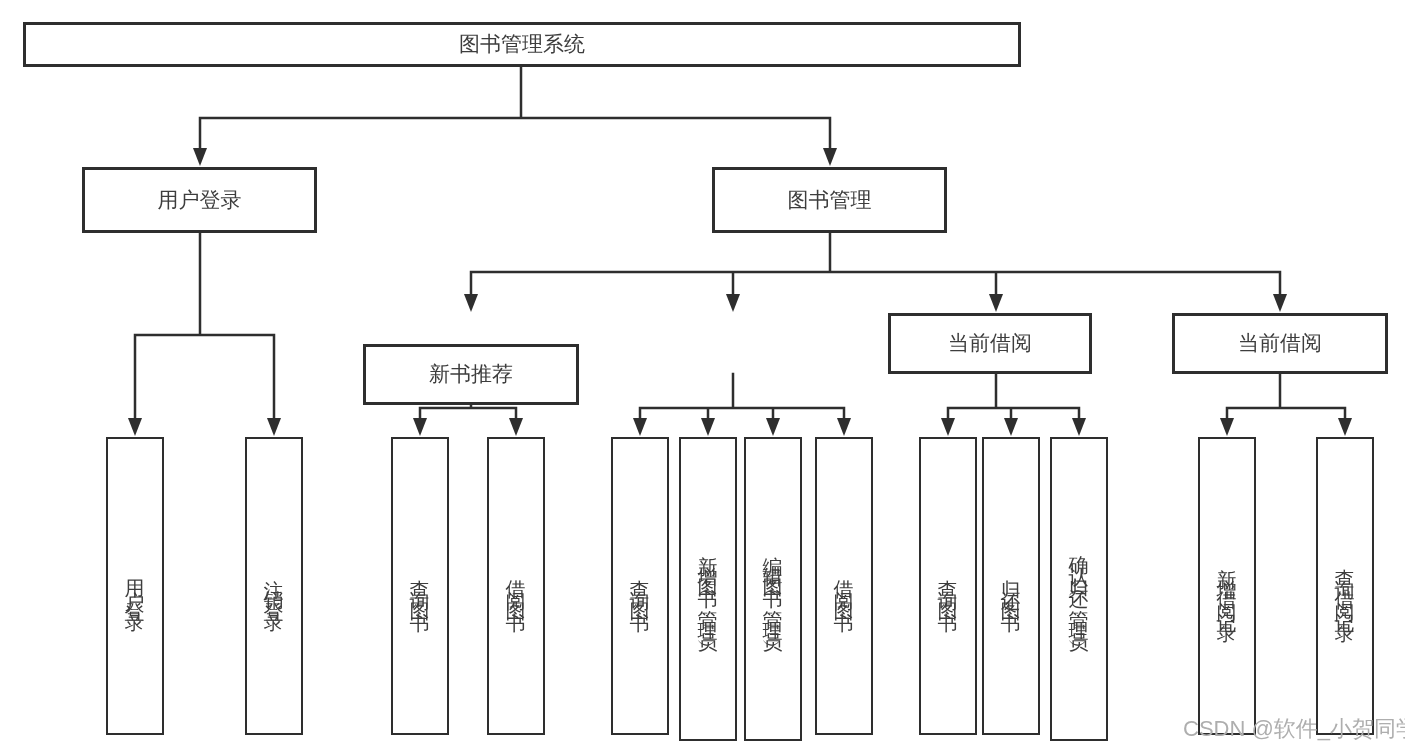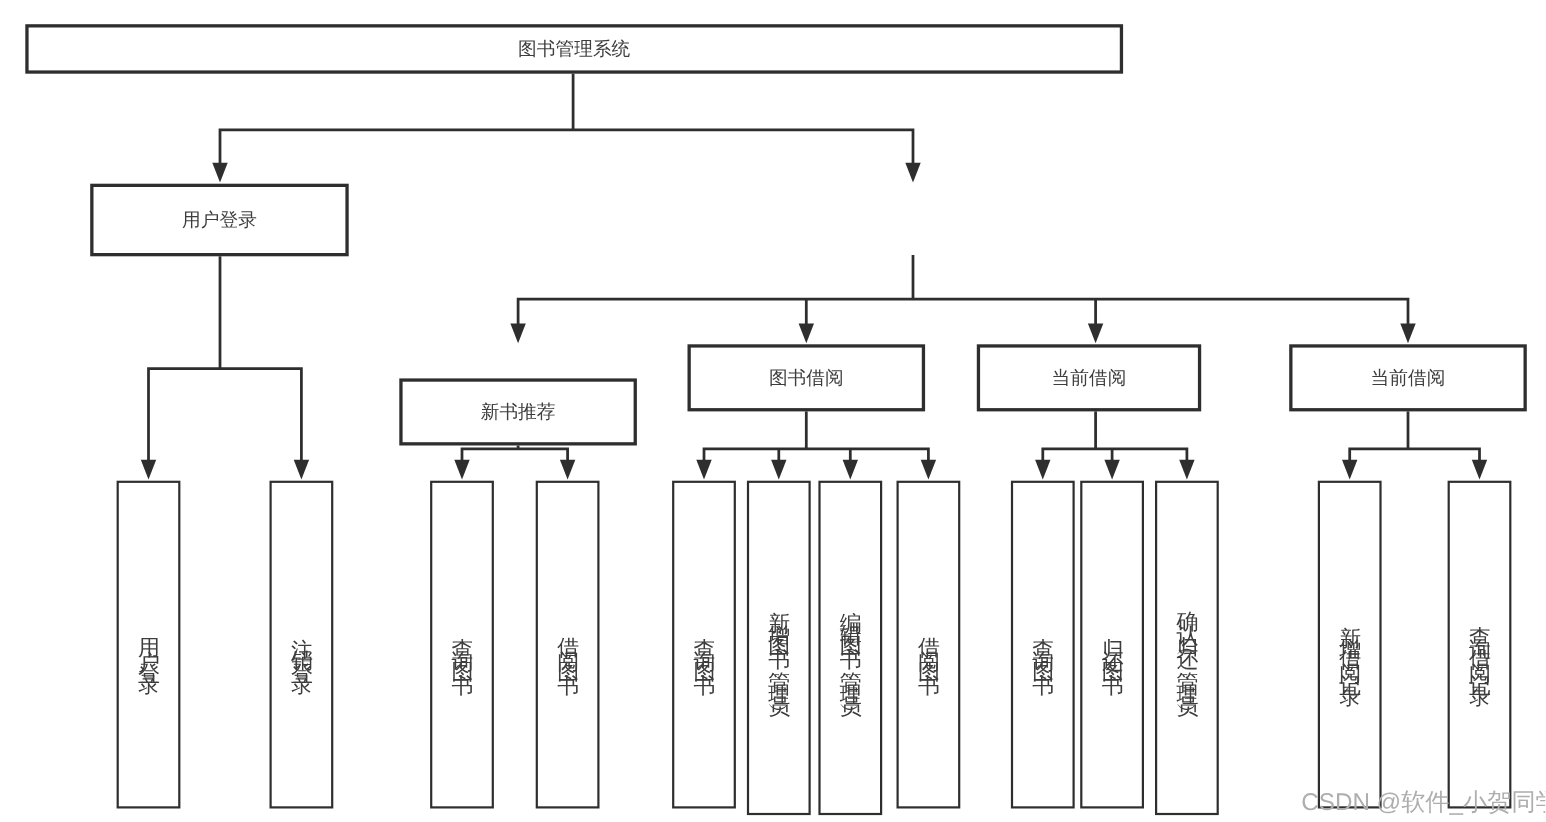--- a/index.html
+++ b/index.html
@@ -16,21 +16,21 @@
     position:absolute;
     background:#ffffff;
     border:3px solid #2e2e2e;
     display:flex;
     align-items:center;
     justify-content:center;
     color:#3d3d3d;
     z-index:2;
   }
   .node .lbl { line-height:1.25; white-space:nowrap; }
-  .node.h { font-size:17px; }
+  .node.h { font-size:21px; }
   .node.v { border-width:2.5px; font-size:20px; }
   .node.v .lbl {
     writing-mode:vertical-rl;
     text-orientation:mixed;
     letter-spacing:11px;
     line-height:1;
     white-space:normal;
   }
   
   #n-root  { left:23px;  top:22px;  width:998px; height:45px; }
@@ -122,26 +122,26 @@
     </g>
   </svg>
 
   <div class="node h" id="n-root">
     <span class="lbl">图书管理系统</span>
   </div>
 
   <div class="node h" id="n-l2-0">
     <span class="lbl">用户登录</span>
   </div>
+  <div class="node h" id="n-l2-1">
+    <span class="lbl">图书管理</span>
+  </div>
 
   <div class="node h" id="n-l3-0">
     <span class="lbl">新书推荐</span>
-  </div>
-  <div class="node h" id="n-l3-1">
-    <span class="lbl">图书借阅</span>
   </div>
   <div class="node h" id="n-l3-2">
     <span class="lbl">当前借阅</span>
   </div>
   <div class="node h" id="n-l3-3">
     <span class="lbl">当前借阅</span>
   </div>
 
   <div class="node v leaf" id="leaf-0">
     <span class="lbl">用户登录</span>

